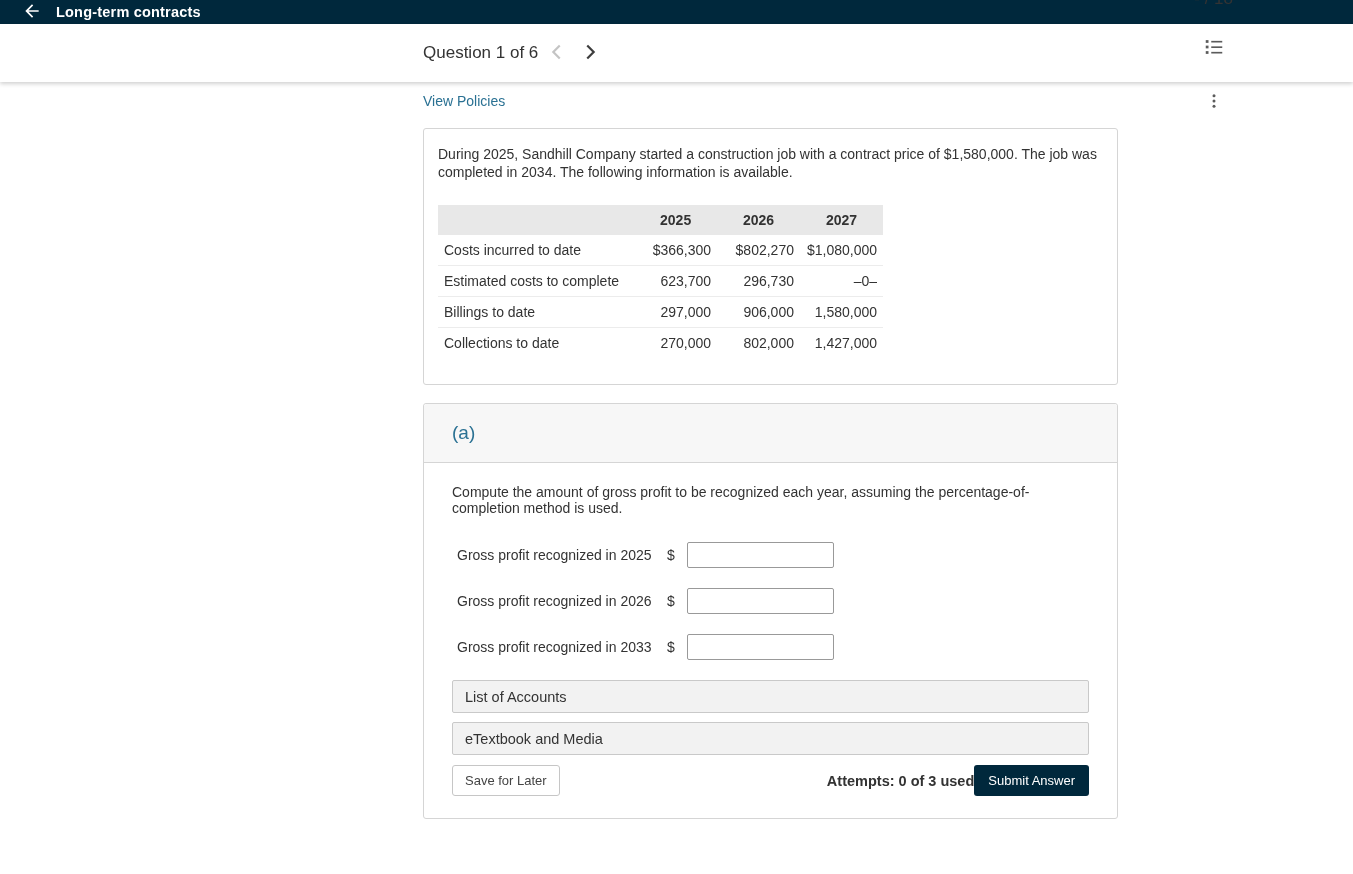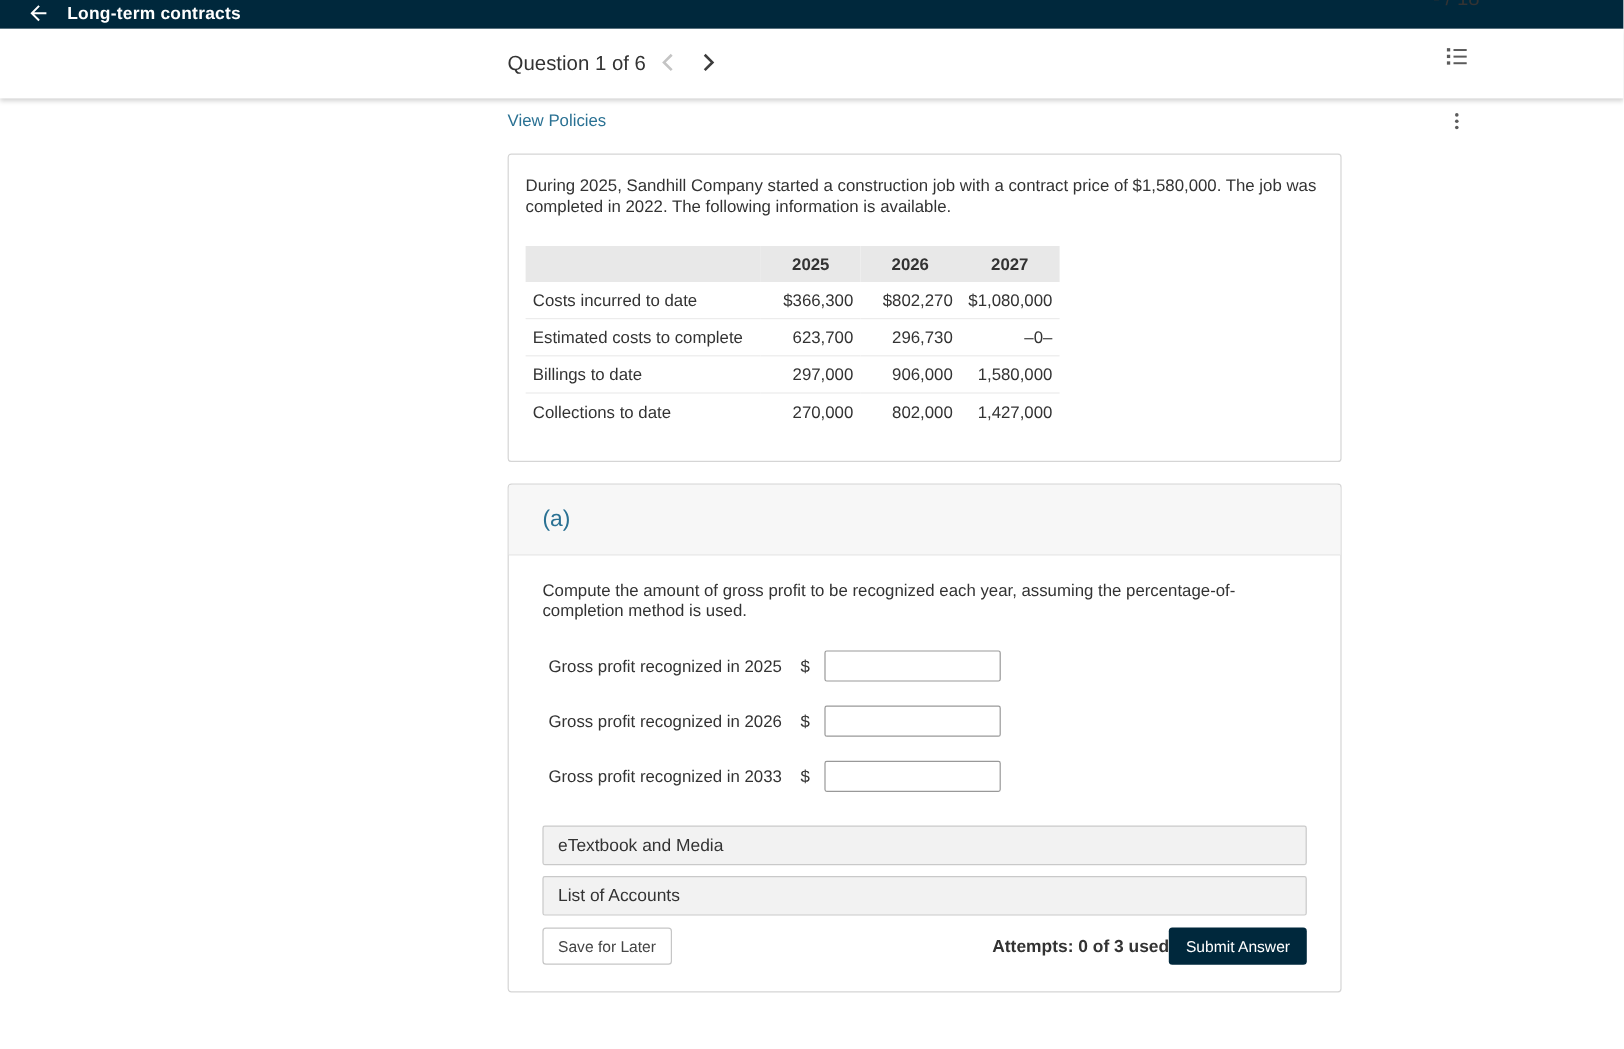--- a/index.html
+++ b/index.html
@@ -255,21 +255,21 @@
   </div>
 </div>
 
 <main class="content">
 
   <a class="view-policies">View Policies</a>
 
 
   
   <section class="card problem-card">
-    <p class="statement">During 2025, Sandhill Company started a construction job with a contract price of $1,580,000. The job was completed in 2022. The following information is available.</p>
+    <p class="statement">During 2025, Sandhill Company started a construction job with a contract price of $1,580,000. The job was completed in 2034. The following information is available.</p>
 
     <table class="data-table">
       <thead>
         <tr>
           <th></th>
           <th>2025</th>
           <th>2026</th>
           <th>2027</th>
         </tr>
       </thead>
@@ -321,25 +321,25 @@
         <span class="currency">$</span>
         <input class="answer-input" type="text" value="" style="">
       </div>
 
       <div class="field-row">
         <span class="field-label">Gross profit recognized in 2033</span>
         <span class="currency">$</span>
         <input class="answer-input" type="text" value="" style="">
       </div>
 
+      <div class="collapse-bar">
+        <span>List of Accounts</span>
+      </div>
       <div class="collapse-bar first-bar">
         <span>eTextbook and Media</span>
-      </div>
-      <div class="collapse-bar">
-        <span>List of Accounts</span>
       </div>
 
       <div class="part-footer">
         <button class="save-later-btn">Save for Later</button>
         <div class="footer-right">
           <span class="attempts">Attempts: 0 of 3 used</span>
           <button class="submit-btn">Submit Answer</button>
         </div>
       </div>
     </div>

